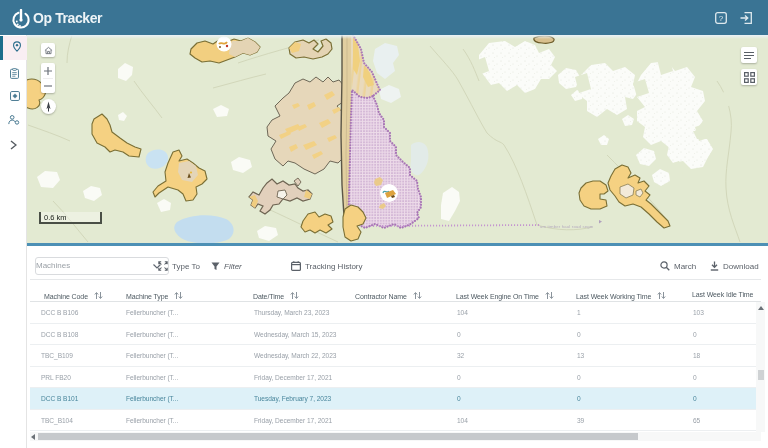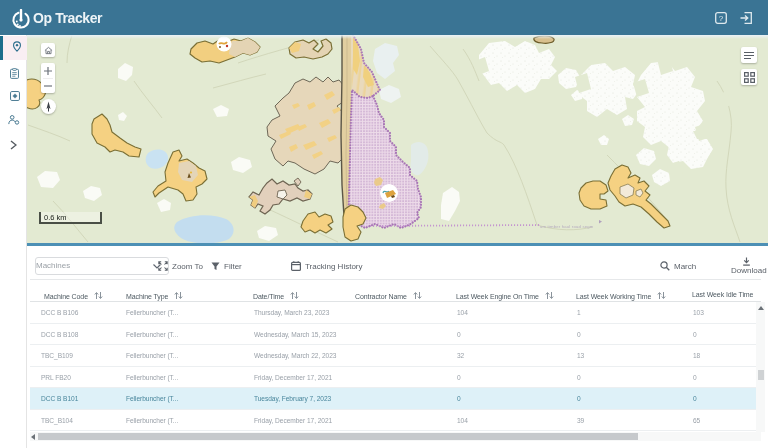--- a/index.html
+++ b/index.html
@@ -307,44 +307,44 @@
         <svg style="position:absolute; right:7px; top:6px;" width="8" height="5" viewBox="0 0 8 5">
             <path d="M0.5,0.5 L4,4 L7.5,0.5" fill="none" stroke="#5f6670" stroke-width="1.2"></path>
           </svg>
       </div>
       <div class="tbtn" style="left:131px;">
         <svg width="10" height="10" viewBox="0 0 10 10">
             <g stroke="#5b6169" stroke-width="1.05" fill="none">
               <path d="M3.2,0.8 L0.8,0.8 L0.8,3.2 M0.8,0.8 L3.5,3.5 M6.8,0.8 L9.2,0.8 L9.2,3.2 M9.2,0.8 L6.5,3.5 M0.8,6.8 L0.8,9.2 L3.2,9.2 M0.8,9.2 L3.5,6.5 M9.2,6.8 L9.2,9.2 L6.8,9.2 M9.2,9.2 L6.5,6.5"></path>
             </g>
           </svg>
-        <span>Zoom To</span>
-      </div>
-      <div class="tbtn" style="left:184px;">
+        <span>Type To</span>
+      </div>
+      <div class="tbtn" style="left:184px;font-style:italic;">
         <svg width="9" height="9" viewBox="0 0 9 9">
             <path d="M0.5,0.5 L8.5,0.5 L5.5,4.5 L5.5,8 L3.5,7 L3.5,4.5 Z" fill="#5b6169"></path>
           </svg>
         <span>Filter</span>
       </div>
       <div class="tbtn" style="left:224px;margin-left:40px;">
         <svg width="10" height="10" viewBox="0 0 10 10">
             <rect x="0.6" y="1.4" width="8.8" height="8" rx="1" fill="none" stroke="#5b6169" stroke-width="1.2"></rect>
             <path d="M0.6,3.6 L9.4,3.6" stroke="#5b6169" stroke-width="1.2"></path>
             <path d="M2.8,0.3 L2.8,2 M7.2,0.3 L7.2,2" stroke="#5b6169" stroke-width="1.2"></path>
           </svg>
         <span>Tracking History</span>
       </div>
       <div class="tbtn" style="left:633px;">
         <svg width="10" height="10" viewBox="0 0 10 10">
             <circle cx="4" cy="4" r="3.1" fill="none" stroke="#5b6169" stroke-width="1.2"></circle>
             <path d="M6.3,6.3 L9.3,9.3" stroke="#5b6169" stroke-width="1.3"></path>
           </svg>
         <span>March</span>
       </div>
-      <div class="tbtn" style="left:704px;flex-direction:column;">
+      <div class="tbtn" style="left:683px;">
         <svg width="9" height="10" viewBox="0 0 9 10">
             <path d="M4.5,0.5 L4.5,6 M2,3.8 L4.5,6.4 L7,3.8" stroke="#5b6169" stroke-width="1.3" fill="none"></path>
             <path d="M0.8,9 L8.2,9" stroke="#5b6169" stroke-width="1.4"></path>
           </svg>
         <span>Download</span>
       </div>
     </div>
 
     <div id="thead">
       <div class="hc" style="left:14px;">Machine Code<svg width="9" height="9" viewBox="0 0 9 9">

